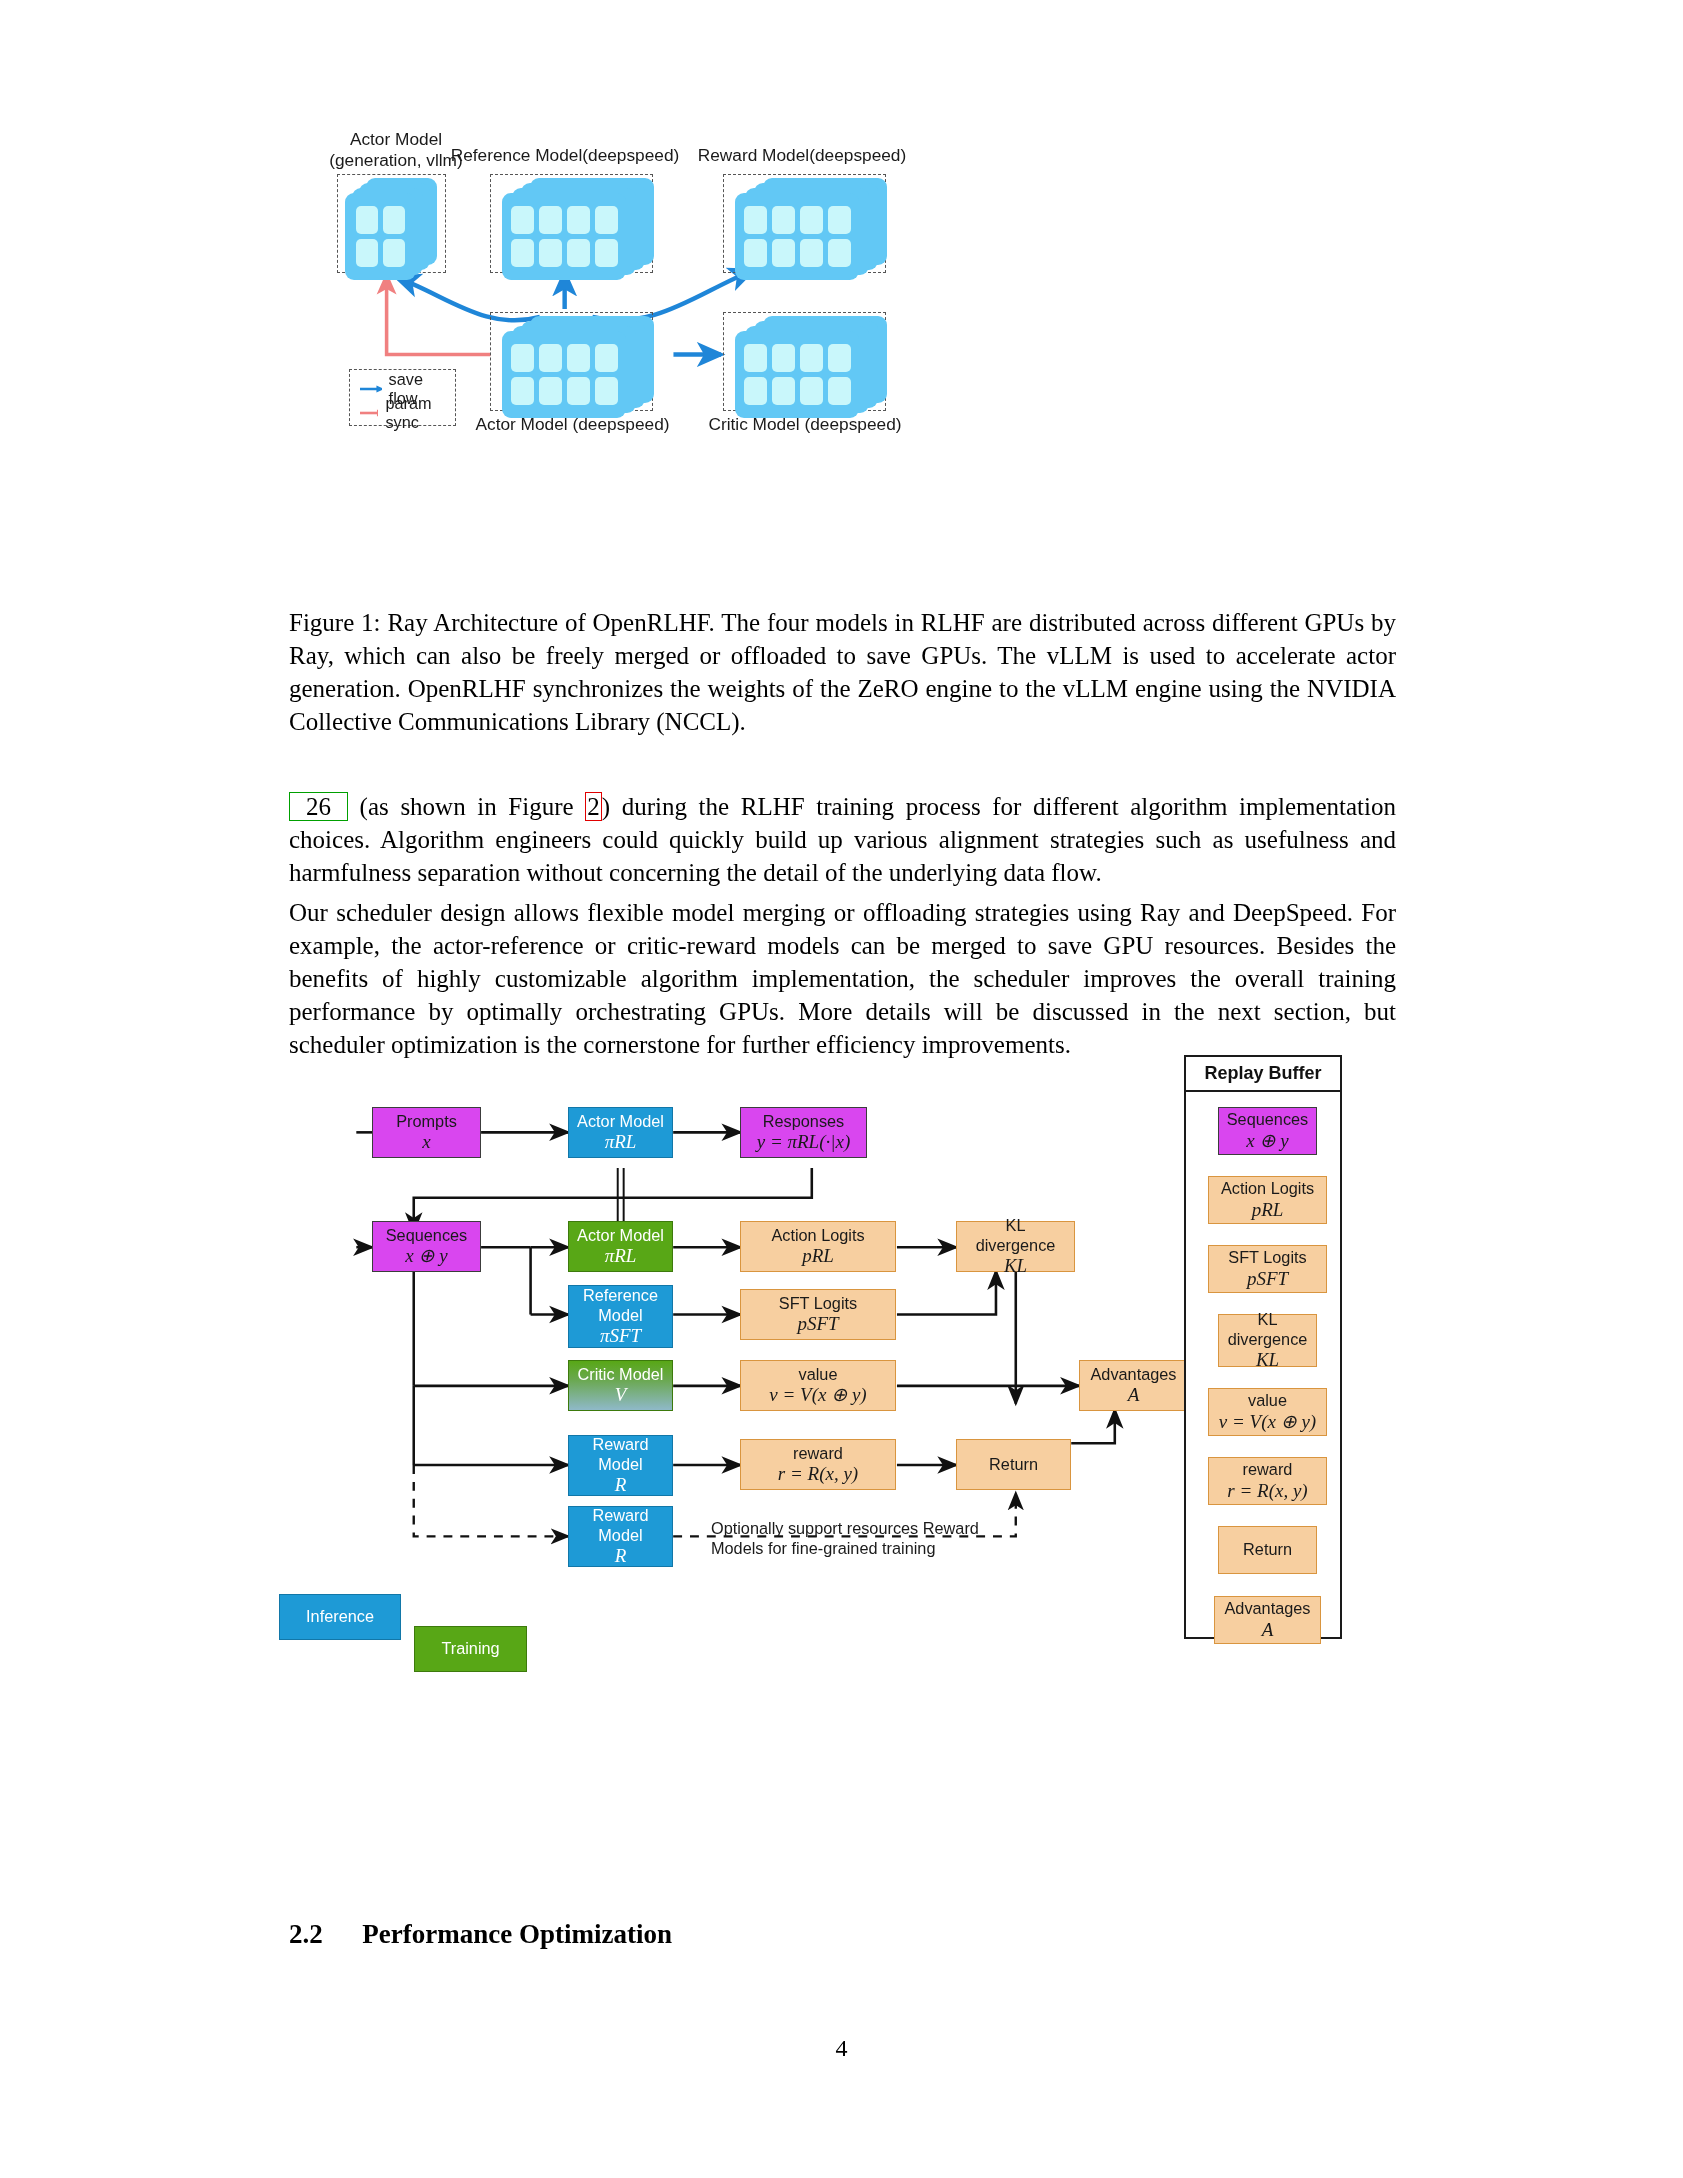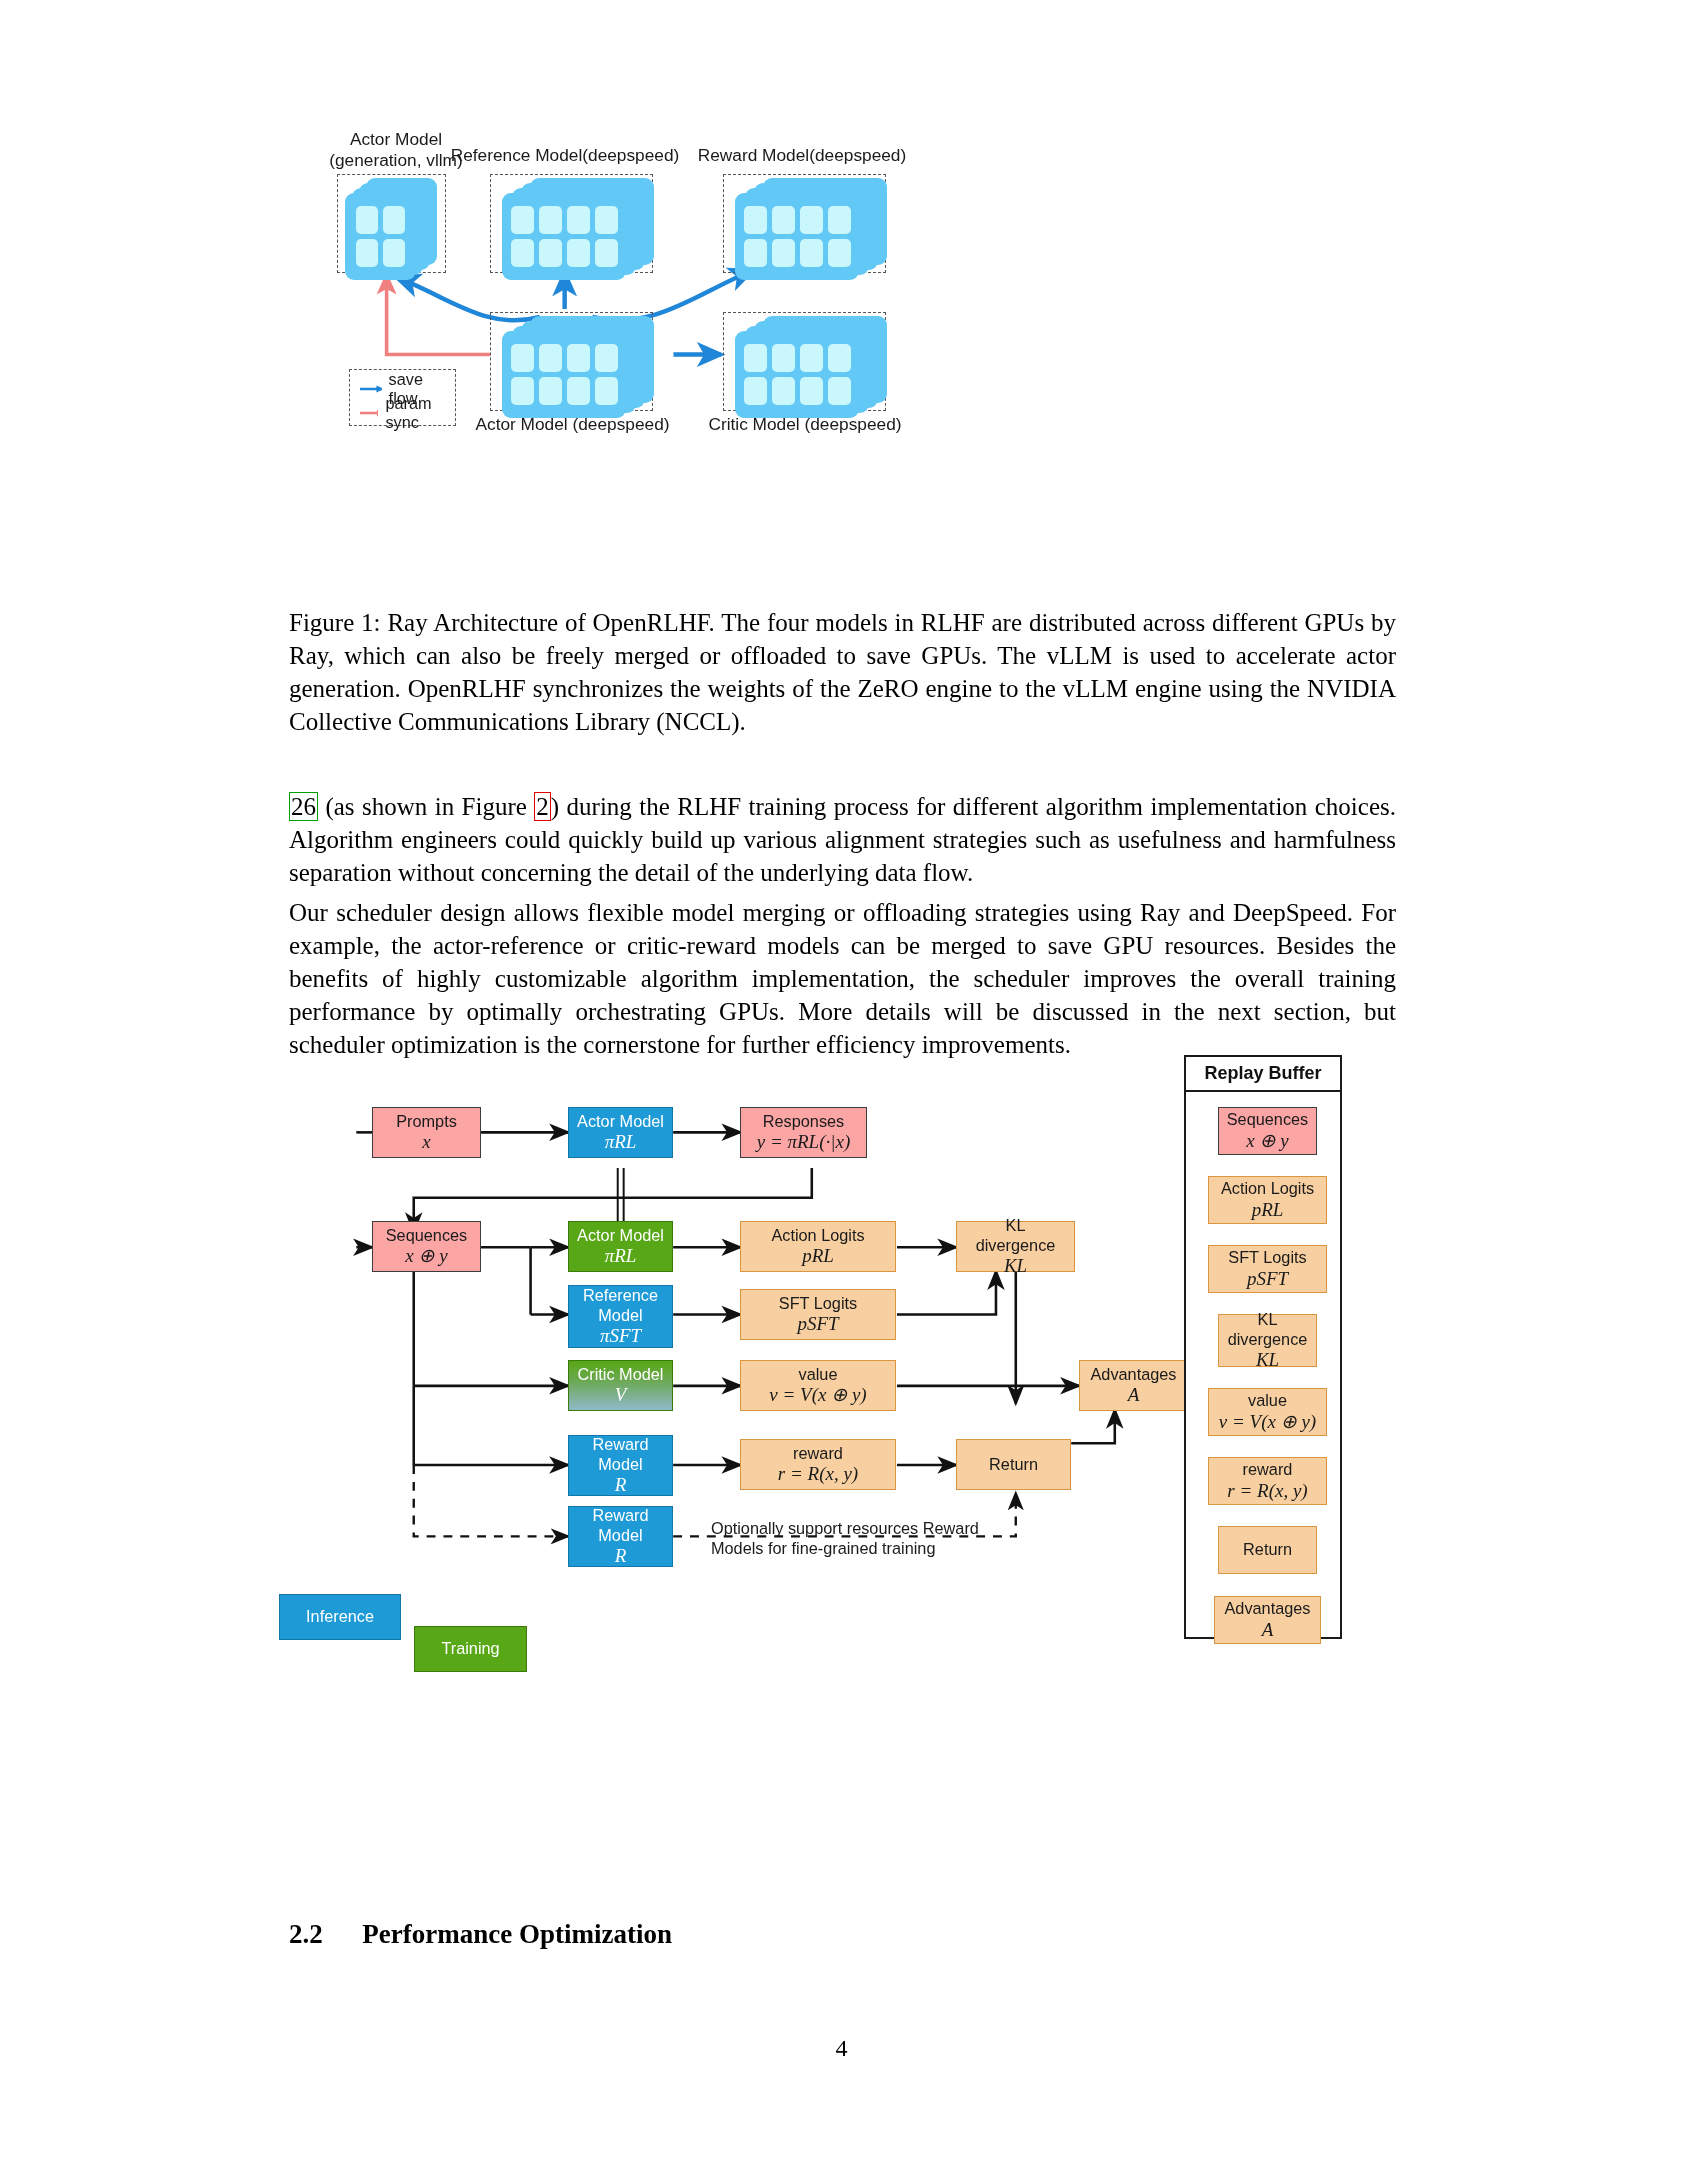--- a/index.html
+++ b/index.html
@@ -30,21 +30,21 @@
   .section-head{
     font-family:"Liberation Serif", serif;
     font-weight:bold;
     font-size:27px;
   }
   .pagenum{
     position:absolute;left:0;right:0;top:2035px;
     text-align:center;font-size:24px;font-family:"Liberation Serif",serif;
   }
 
-  .cite-green{border:1.5px solid #00a000;padding:0 1px;}
+  .cite-green{border:1.5px solid #00a000;padding:0 16px;}
   .cite-red{border:1.5px solid #e00000;padding:0 1px;}
 
   
   #fig1{position:absolute;left:327px;top:129px;width:1049px;height:455px;}
   .f1-label{
     position:absolute;
     font-family:"Liberation Sans", sans-serif;
     font-size:17.3px;
     color:#1a1a1a;
     text-align:center;
@@ -94,21 +94,21 @@
     display:flex;flex-direction:column;
     align-items:center;justify-content:center;
     font-family:"Liberation Sans", sans-serif;
     font-size:16.3px;
     line-height:19.3px;
     text-align:center;
     border:1.6px solid #3c3c3c;
     color:#1a1a1a;
   }
   .n .ml{font-family:"Liberation Serif",serif;font-style:italic;font-size:19px;line-height:22px;}
-  .n.white{background:#fca5a5;border-color:#3c3c3c;}
+  .n.white{background:#d946ef;border-color:#3c3c3c;}
   .n.blue{background:#1e9ad6;border-color:#1277a8;color:#ffffff;}
   .n.green{background:#58a716;border-color:#3d7a0c;color:#ffffff;}
   .n.gradcb{background:linear-gradient(180deg,#58a716 0%,#6aa84f 38%,#8fb9c9 100%);border-color:#3d7a0c;color:#ffffff;}
   .n.tan{background:#f7cfa0;border-color:#d9953f;color:#1a1a1a;}
   .buffer-panel{
     position:absolute;
     border:2px solid #1a1a1a;
     background:#fff;
     box-sizing:border-box;
   }

